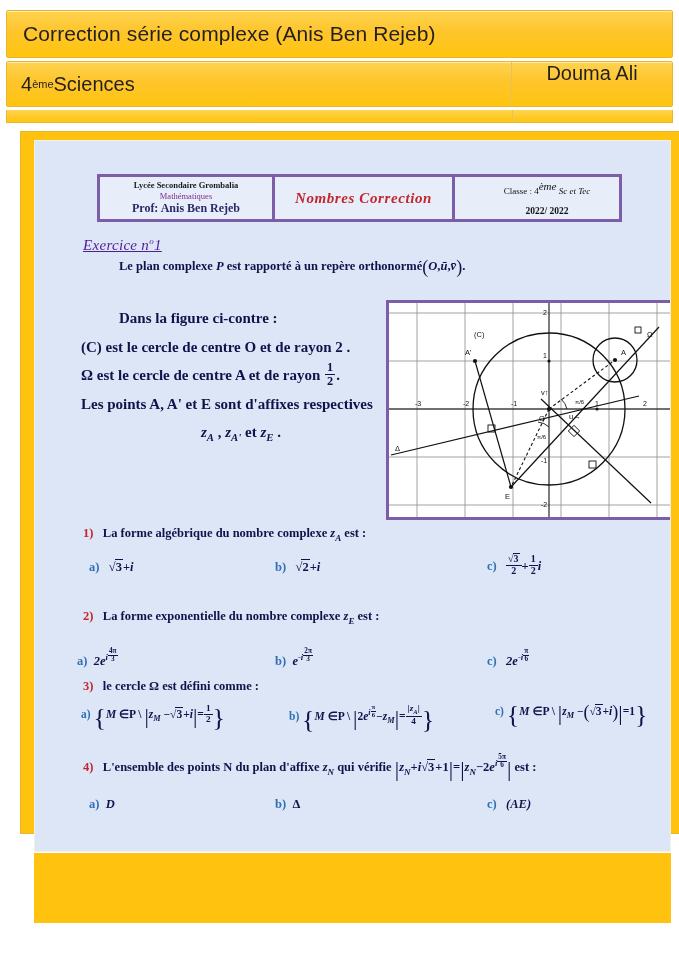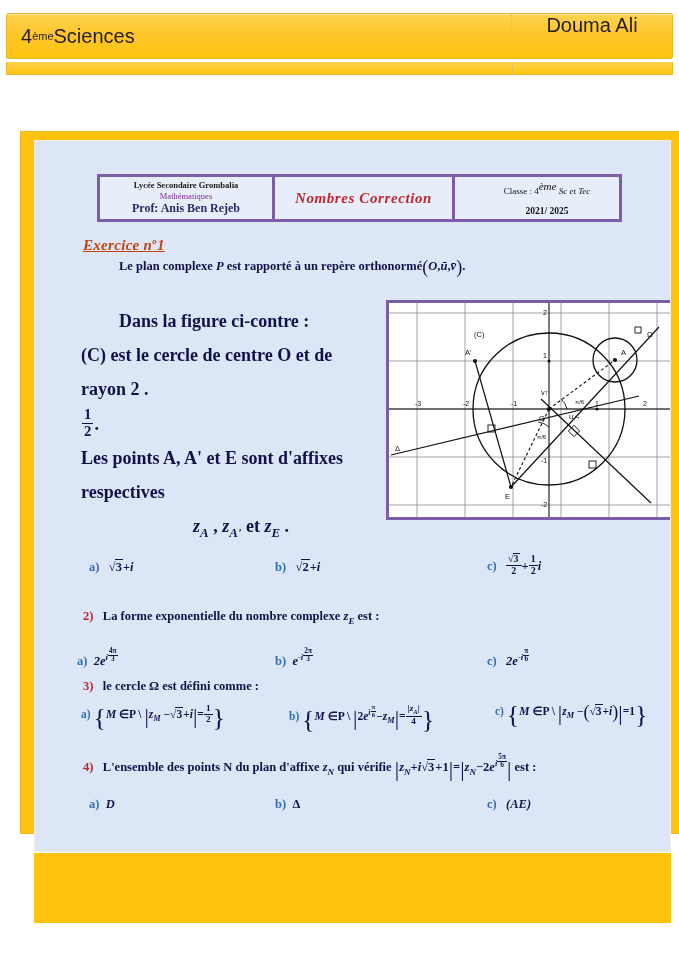--- a/index.html
+++ b/index.html
@@ -145,23 +145,23 @@
   .lh-r1 { font-family: "Liberation Serif", serif; font-size: 9px; color: #111; margin-bottom: 10px; }
   .lh-r2 { font-family: "Liberation Serif", serif; font-weight: bold; font-size: 9.5px; color: #111; align-self: center; }
   .it { font-style: italic; }
 
   
   #ex-title {
     position: absolute;
     left: 48px; top: 95px;
     font-family: "Liberation Serif", serif;
     font-style: italic;
-    font-weight: bold;
+    font-weight: normal;
     font-size: 15px;
-    color: #c2410c;
+    color: #4c1d95;
     text-decoration: underline;
     letter-spacing: 0.3px;
   }
   #ex-title .deg { font-size: 9px; vertical-align: super; }
 
   
   #intro {
     position: absolute;
     left: 84px; top: 118px;
     width: 520px;
@@ -171,21 +171,21 @@
     color: #12124a;
   }
 
   
   #descr {
     position: absolute;
     left: 46px; top: 163px;
     width: 300px;
     font-family: "Liberation Serif", serif;
     font-weight: bold;
-    font-size: 18px;
+    font-size: 15px;
     color: #12124a;
     line-height: 1.9;
   }
   #descr .indent { padding-left: 38px; }
   #descr .center { text-align: center; padding-left: 20px; }
 
   
   .frac {
     display: inline-block;
     vertical-align: -0.42em;
@@ -287,20 +287,23 @@
     background: #ffc20e;
   }
 </style>
 </head>
 <body>
 
 <div id="page">
 
   <div class="banner-wrap">
 
+    <div class="banner banner-title">
+      <span>Correction série complexe (Anis Ben Rejeb)</span>
+    </div>
 
     <div class="banner banner-row2">
       <div class="banner-left">
         <span>4</span>
           <span class="sup">ème</span>
           <span> Sciences</span>
       </div>
       <div class="banner-right">
         <span>Douma Ali</span>
       </div>
@@ -320,35 +323,35 @@
         <div class="cell" id="lh-left">
           <div class="lh-l1">Lycée Secondaire Grombalia</div>
           <div class="lh-l2">Mathématiques</div>
           <div class="lh-l3">Prof: Anis Ben Rejeb</div>
         </div>
         <div class="cell" id="lh-mid">
           <div class="lh-mid-txt">Nombres Correction</div>
         </div>
         <div class="cell" id="lh-right">
           <div class="lh-r1"><span>Classe : </span><span>4</span><span class="sup it">ème</span><span class="it"> Sc et Tec</span></div>
-          <div class="lh-r2">2021/ 2025</div>
+          <div class="lh-r2">2022/ 2022</div>
         </div>
       </div>
 
       <div id="ex-title"><span>Exercice n</span><span class="deg">o</span><span>1</span></div>
 
       <div id="intro">
         Le plan complexe <span class="mathi">P</span> est rapporté à un repère orthonormé<span class="paren-big">(</span><span class="mathi">O</span>,<span class="mathi">ū</span>,<span class="mathi">v̄</span><span class="paren-big">)</span>.
       </div>
 
       <div id="descr">
         <div class="indent">Dans la figure ci-contre :</div>
         <div>(C) est le cercle de centre O et de rayon 2 .</div>
         <div>
-          <span class="frac"><span class="num">1</span><span class="den">2</span></span><span>.</span>
+          <span>Ω est le cercle de centre A et de rayon </span><span class="frac"><span class="num">1</span><span class="den">2</span></span><span>.</span>
         </div>
         <div>Les points A, A' et E sont d'affixes respectives</div>
         <div class="center">
           <span class="mathi">z</span><span class="sub mathi">A</span> , <span class="mathi">z</span><span class="sub mathi">A'</span> et <span class="mathi">z</span><span class="sub mathi">E</span> .
         </div>
       </div>
 
       <div id="figure-box">
         <svg width="297" height="214" viewBox="0 0 297 214">
           <rect x="0" y="0" width="297" height="214" fill="#ffffff"></rect>
@@ -435,20 +438,24 @@
             <text x="206" y="103">1</text>
             <text x="254" y="103">2</text>
             <text x="154" y="55">1</text>
             <text x="154" y="12">2</text>
             <text x="152" y="160">-1</text>
             <text x="152" y="204">-2</text>
           </g>
         </svg>
       </div>
 
+      <div class="qline" style="left:48px; top:385px;">
+        <span class="qnum">1)</span>
+        &nbsp;&nbsp;<span>La forme algébrique du nombre complexe </span><span class="mathi">z</span><span class="sub mathi">A</span><span> est :</span>
+      </div>
 
       <div class="opt" style="left:54px; top:418px;">
         <span class="optlbl">a)</span>&nbsp;&nbsp;
         <span>√<span class="sqrt">3</span>+<span class="mathi">i</span></span>
       </div>
       <div class="opt" style="left:240px; top:418px;">
         <span class="optlbl">b)</span>&nbsp;&nbsp;
         <span>√<span class="sqrt">2</span>+<span class="mathi">i</span></span>
       </div>
       <div class="opt" style="left:452px; top:412px;">

